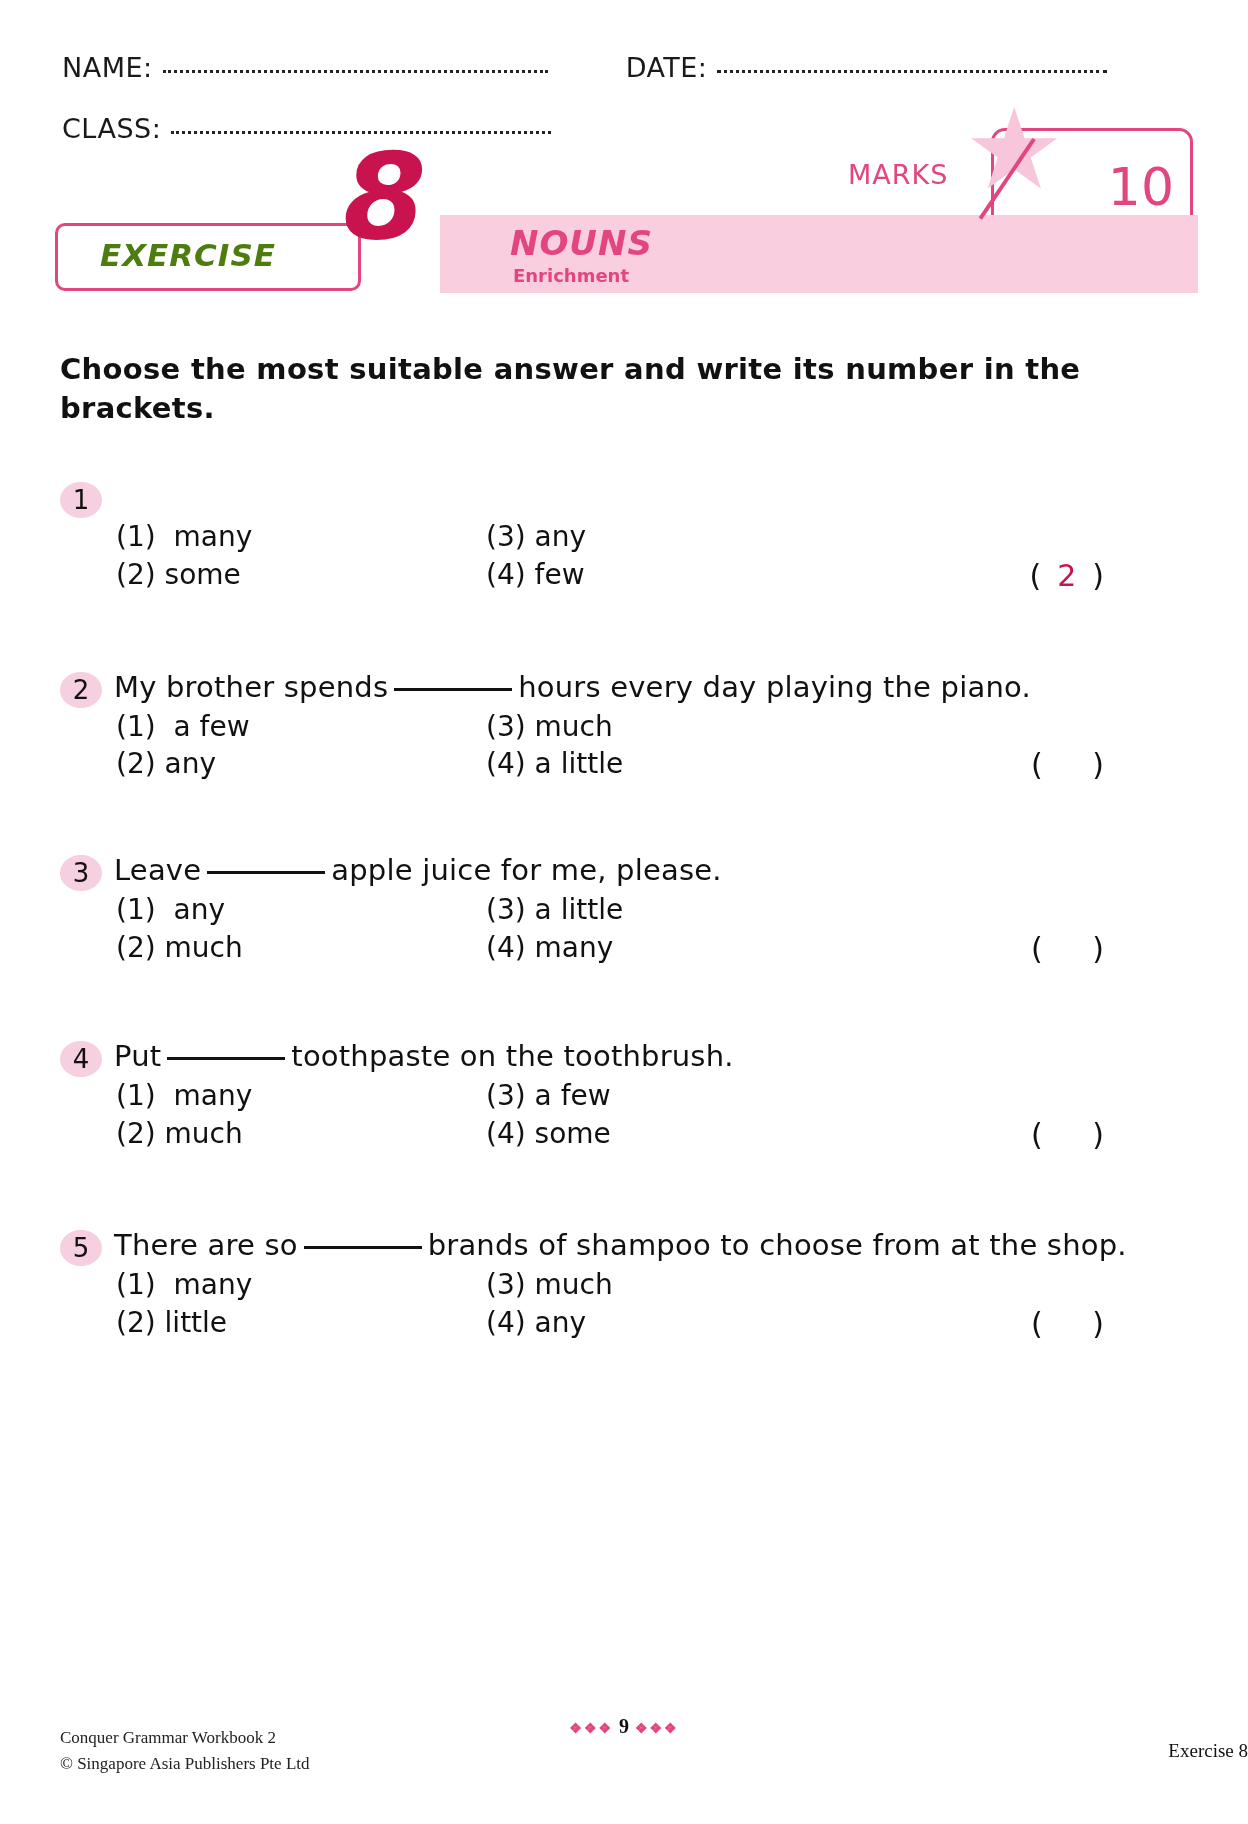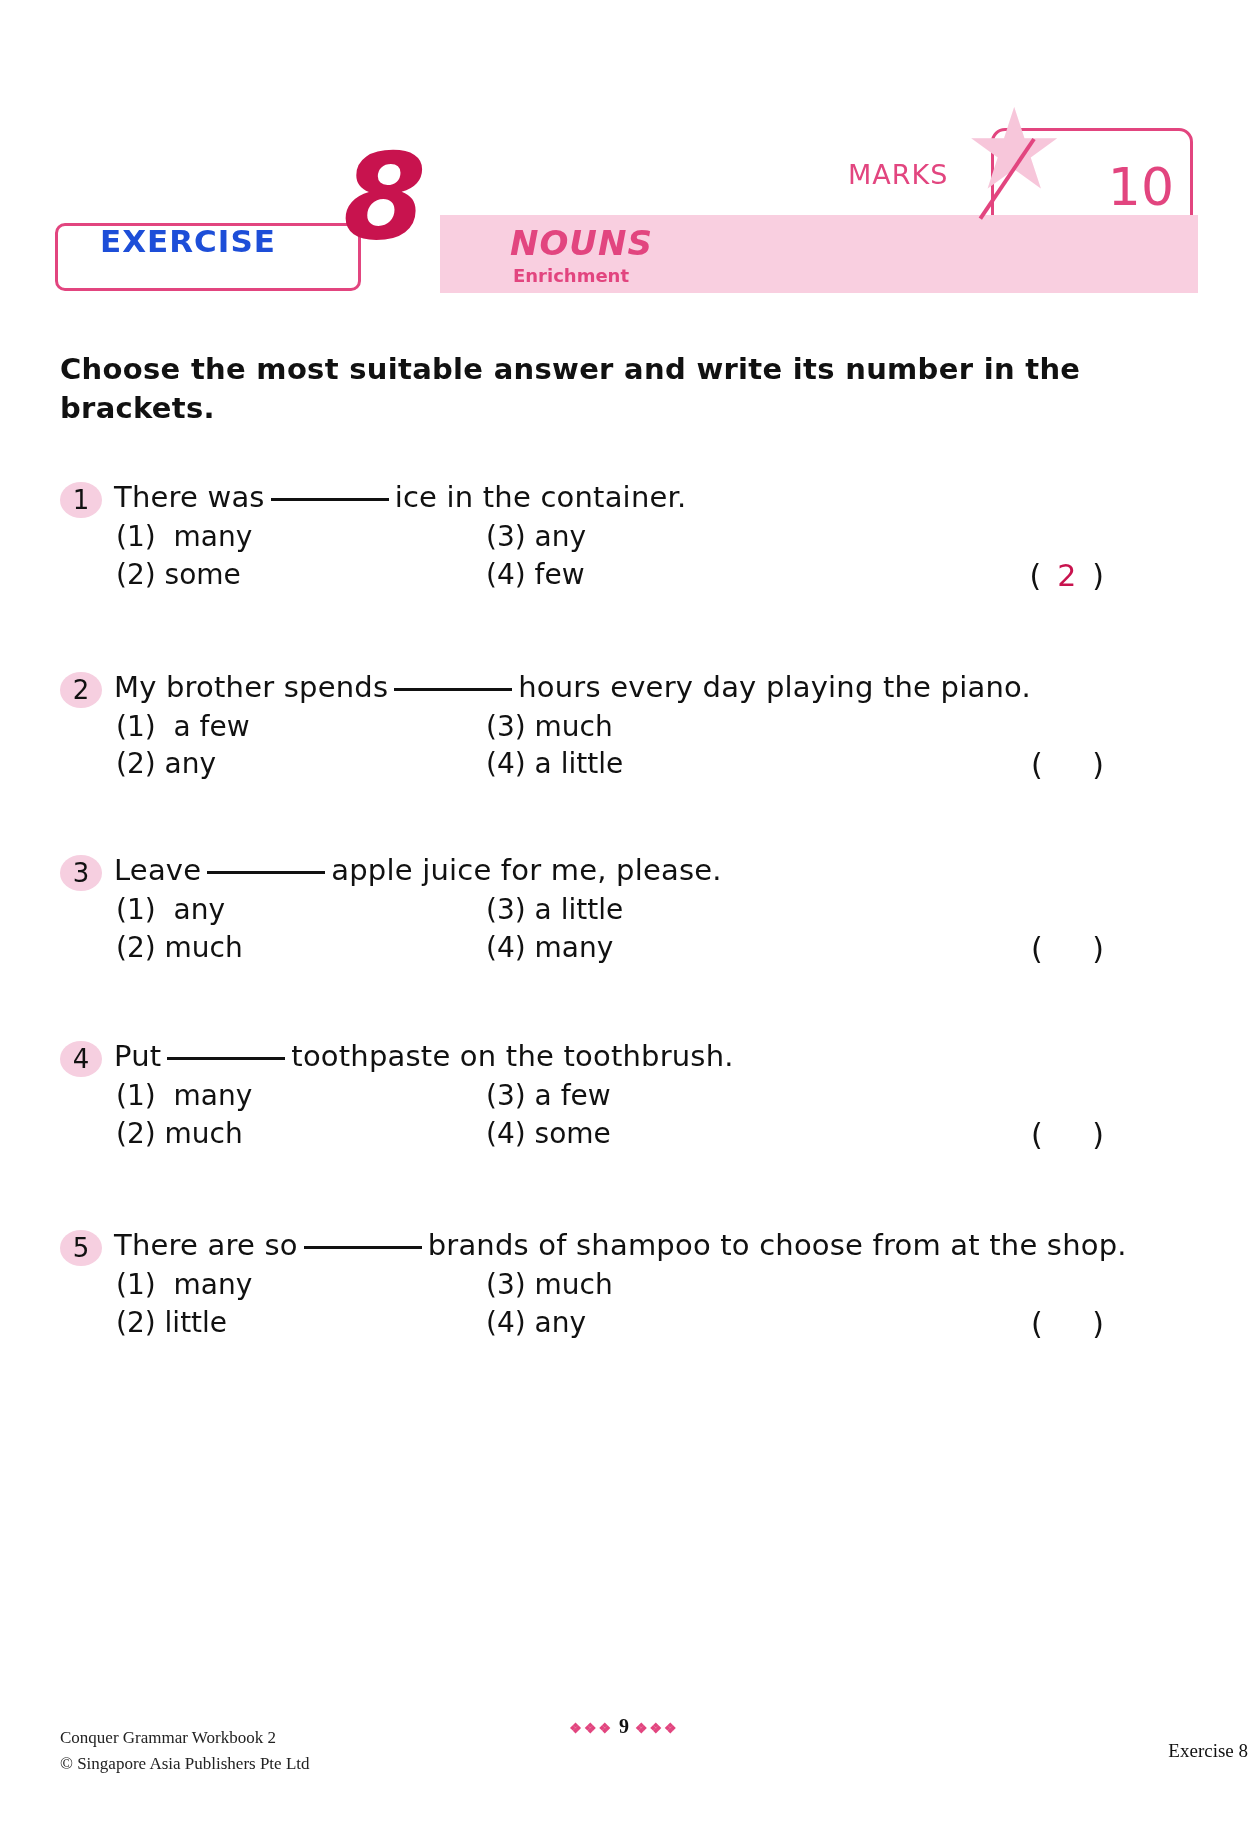--- a/index.html
+++ b/index.html
@@ -146,24 +146,25 @@
     top: 8px;
     width: 300px;
     height: 62px;
     border: 3px solid #e2457f;
     border-radius: 10px;
     background: #fff;
   }
   .exercise-word {
     position: absolute;
     left: 45px;
-    top: 8px;
+    top: 22px;
     font-size: 31px;
     font-weight: bold;
-    color: #1d4ed8;
+    font-style: italic;
+    color: #4d7c0f;
     letter-spacing: 1px;
   }
   .exercise-num-circle {
     position: absolute;
     left: 288px;
     top: -40px;
     width: 92px;
     height: 92px;
   }
   .exercise-num {
@@ -296,20 +297,32 @@
     margin-top: 2px;
     font-family: "Liberation Serif", serif;
     text-align: right;
   }
 </style>
 </head>
 <body>
 
 <div class="page">
 
+  <div class="header">
+    <div class="field-row">
+      <span class="field-label">NAME:</span>
+      <span class="dots name"></span>
+      <span class="field-label date-label">DATE:</span>
+      <span class="dots date"></span>
+    </div>
+    <div class="field-row">
+      <span class="field-label">CLASS:</span>
+      <span class="dots class"></span>
+    </div>
+  </div>
 
   <div class="marks-box">
     <span class="marks-label">MARKS</span>
     <span class="star">★</span>
     <span class="slash"></span>
     <span class="marks-total">10</span>
   </div>
 
   <div class="banner">
     <div class="banner-bar"></div>
@@ -322,23 +335,20 @@
     </div>
   </div>
 
   <div class="instruction">Choose the most suitable answer and write its number in the brackets.</div>
 
   <div class="questions">
 
     <div class="question" style="margin-bottom:74px;">
       <div class="q-head">
         <div class="q-num">1</div>
-        <div class="q-text">
-          <span>There was</span><span class="blank"></span><span>ice in the container.</span>
-        </div>
       </div>
       <div class="options">
         <div class="opt-row">
           <span class="opt-left"><span>(1)</span>&nbsp;&nbsp;<span>many</span></span>
           <span class="opt-right"><span>(3)</span>&nbsp;<span>any</span></span>
         </div>
         <div class="opt-row">
           <span class="opt-left"><span>(2)</span>&nbsp;<span>some</span></span>
           <span class="opt-right"><span>(4)</span>&nbsp;<span>few</span></span>
           <span class="bracket">(<span class="ans">2</span>)</span>

